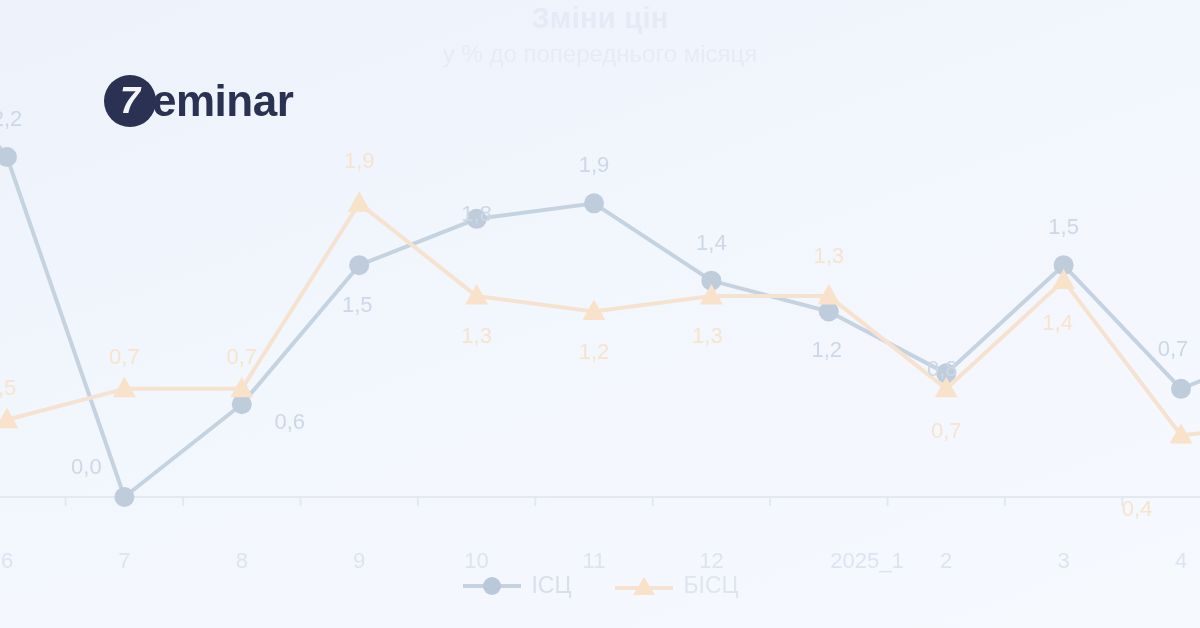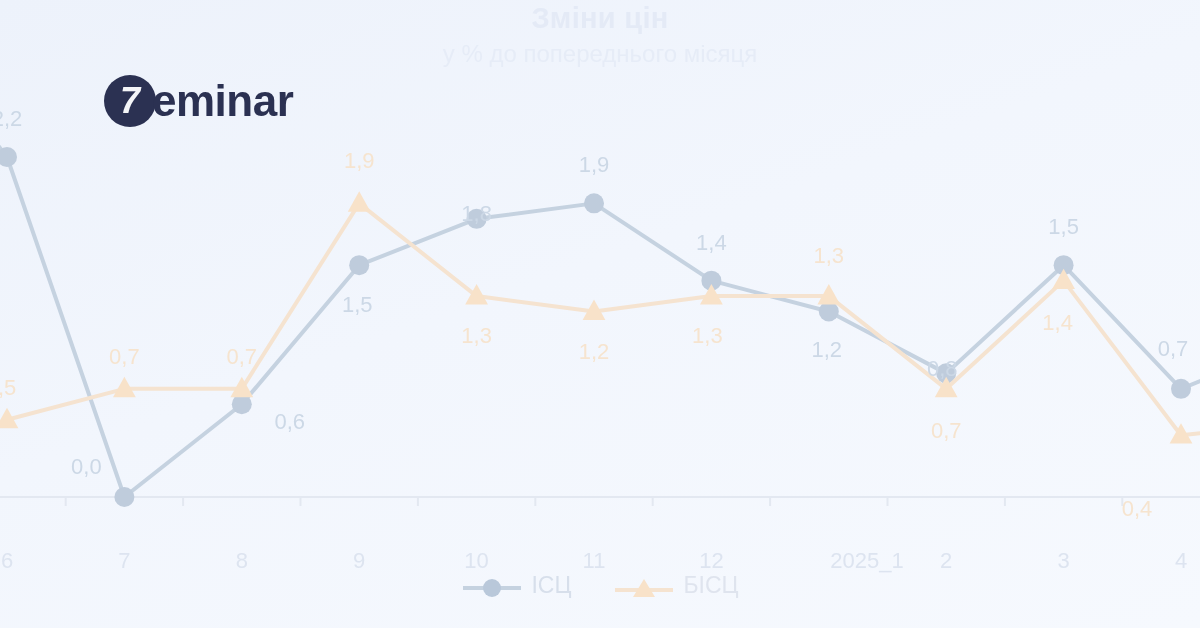--- a/index.html
+++ b/index.html
@@ -82,21 +82,21 @@
     left: 0;
     top: 572px;
     width: 1200px;
     display: flex;
     justify-content: center;
     align-items: center;
     gap: 42px;
   }
   .legend-item {
     display: flex;
-    align-items: flex-end;
+    align-items: center;
     gap: 8px;
   }
   .legend-key { display: block; }
   .legend-label {
     font-size: 23px;
     color: #d7dfeb;
   }
   .legend-label.bisc { color: #dfe4ee; }
 
   

